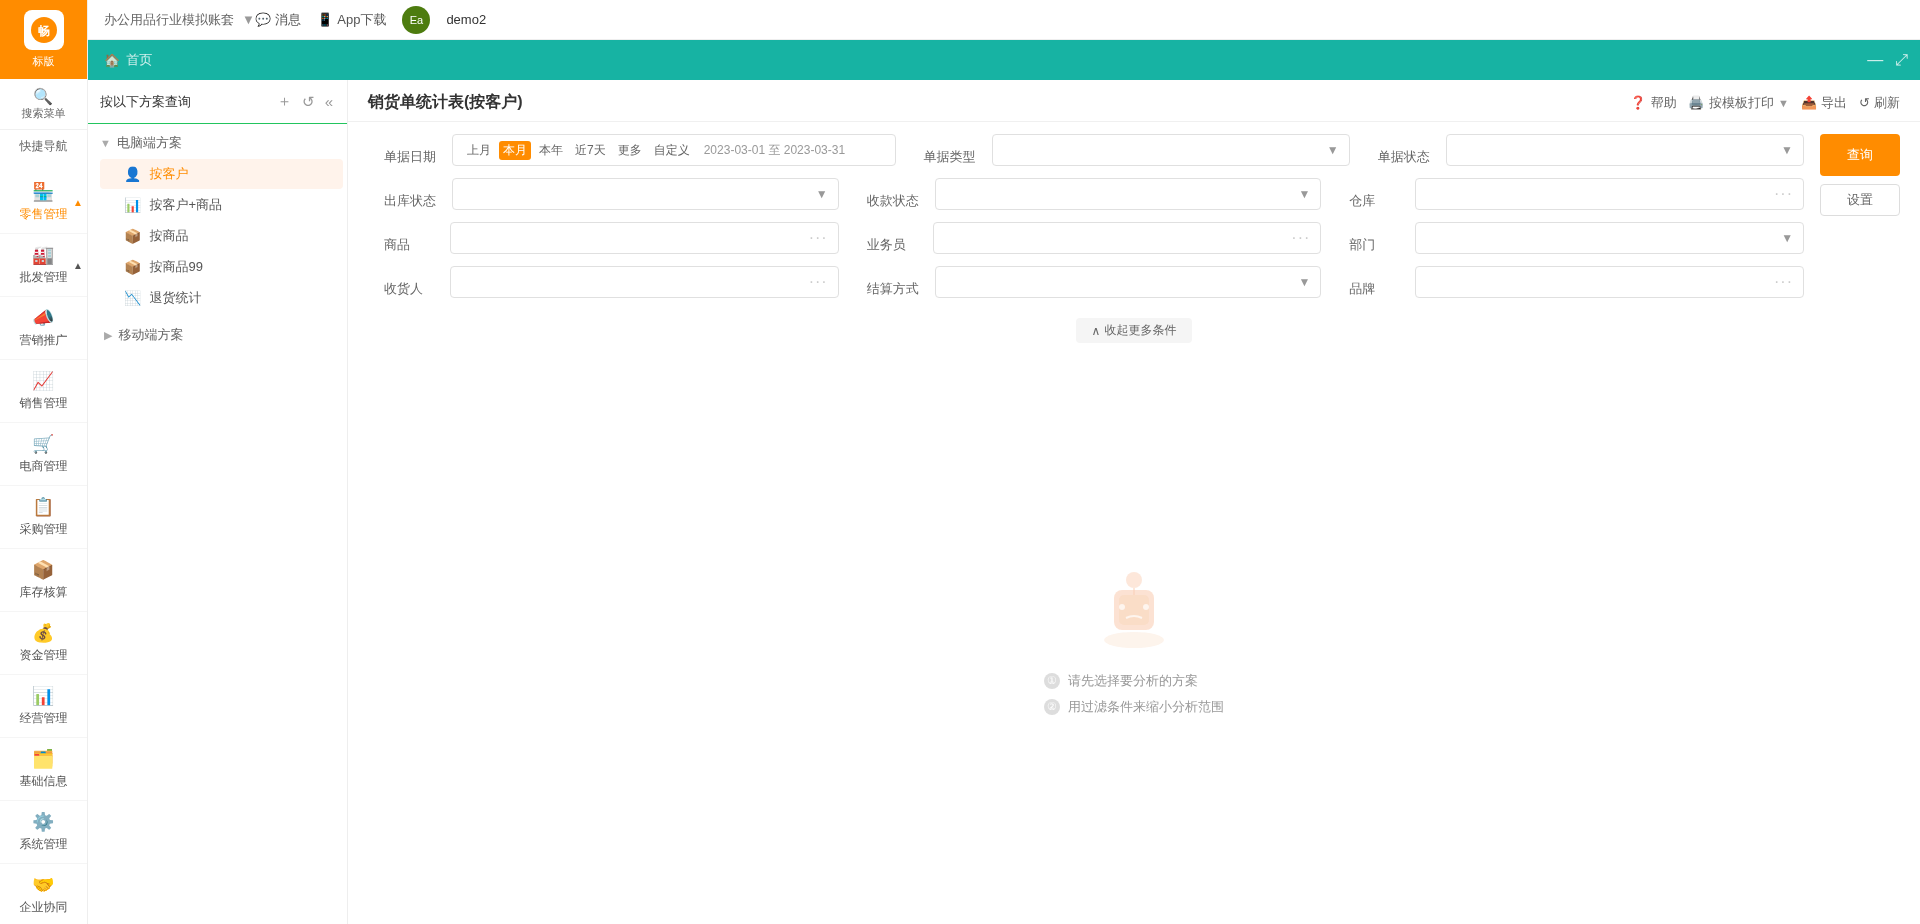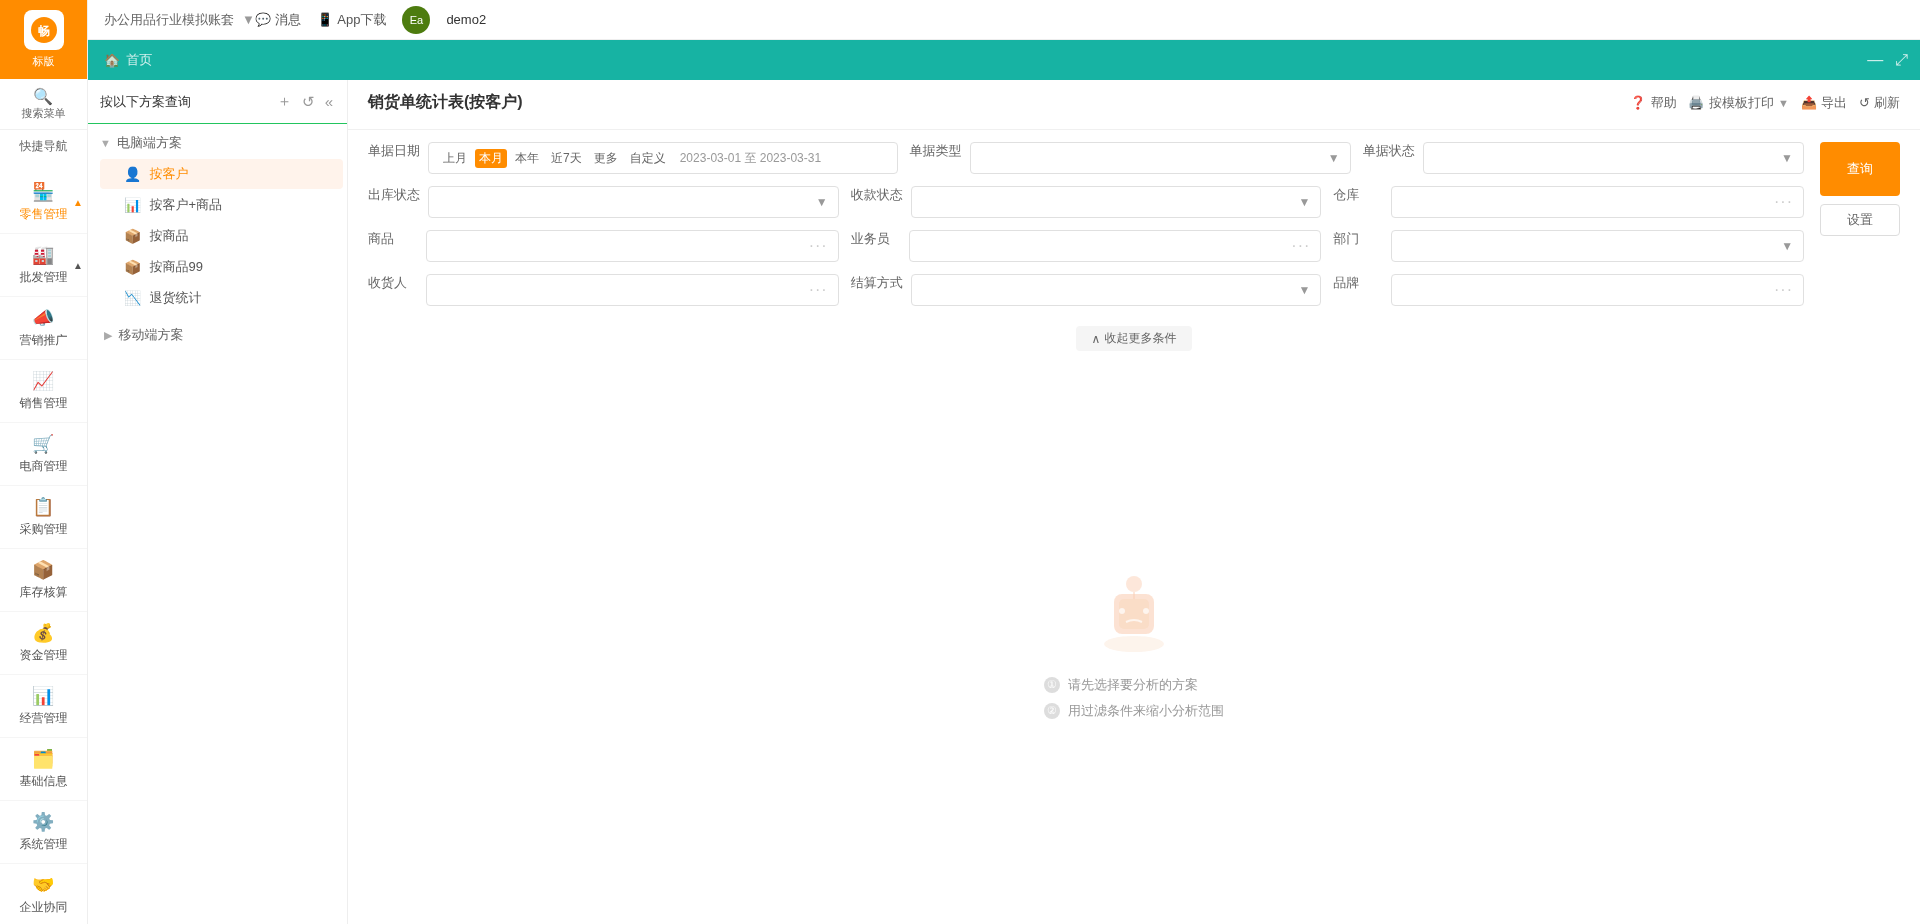--- a/index.html
+++ b/index.html
@@ -52,28 +52,28 @@
     .scheme-item { display: flex; align-items: center; padding: 6px 12px 6px 24px; color: #555; font-size: 13px; cursor: pointer; gap: 8px; border-radius: 4px; margin: 1px 4px; }
     .scheme-item.active { color: #ff8c00; background: #fff3eb; }
     .scheme-item .scheme-item-icon { font-size: 14px; }
     .scheme-sub-group { padding: 2px 0; }
     .scheme-sub-header { display: flex; align-items: center; padding: 6px 12px 6px 16px; color: #666; font-size: 13px; cursor: pointer; gap: 6px; }
 
     
     .content-area { flex: 1; display: flex; flex-direction: column; overflow: hidden; }
 
     
-    .page-title-bar { padding: 12px 20px 16px; display: flex; align-items: center; justify-content: space-between; border-bottom: 1px solid #f0f0f0; flex-shrink: 0; }
+    .page-title-bar { padding: 12px 20px 8px; display: flex; align-items: center; justify-content: space-between; border-bottom: 1px solid #f0f0f0; flex-shrink: 0; }
     .page-title { font-size: 16px; font-weight: bold; color: #333; }
     .page-actions { display: flex; align-items: center; gap: 12px; }
     .page-action-btn { display: flex; align-items: center; gap: 4px; color: #666; font-size: 13px; cursor: pointer; }
-    .btn-query { background: #ff8c00; color: #fff; border: none; padding: 18px 20px; border-radius: 4px; cursor: pointer; font-size: 13px; }
+    .btn-query { background: #ff8c00; color: #fff; border: none; padding: 12px 20px; border-radius: 4px; cursor: pointer; font-size: 13px; }
     .btn-settings { background: #fff; color: #666; border: 1px solid #ddd; padding: 6px 16px; border-radius: 4px; cursor: pointer; font-size: 13px; }
     .filter-row { display: flex; align-items: center; margin-bottom: 12px; gap: 12px; }
-    .filter-item { display: flex; align-items: flex-start; gap: 8px; flex: 1; }
+    .filter-item { display: flex; align-items: flex-end; gap: 16px; flex: 1; margin-left: 16px; }
     .filter-label { color: #666; font-size: 13px; white-space: nowrap; min-width: 50px; }
     .filter-control { flex: 1; display: flex; align-items: center; border: 1px solid #e0e0e0; border-radius: 4px; padding: 5px 10px; background: #fff; cursor: pointer; min-height: 32px; }
     .filter-control.date-control { gap: 6px; color: #333; font-size: 13px; }
     .filter-control .chevron { margin-left: auto; color: #999; font-size: 12px; }
     .filter-control .ellipsis { margin-left: auto; color: #ccc; font-size: 16px; letter-spacing: 1px; }
     .date-tags { display: flex; gap: 4px; align-items: center; }
     .date-tag { color: #666; font-size: 12px; cursor: pointer; padding: 1px 4px; }
     .date-tag.active { background: #ff8c00; color: #fff; border-radius: 3px; }
     .date-range { font-size: 12px; color: #999; margin-left: 4px; }
 

